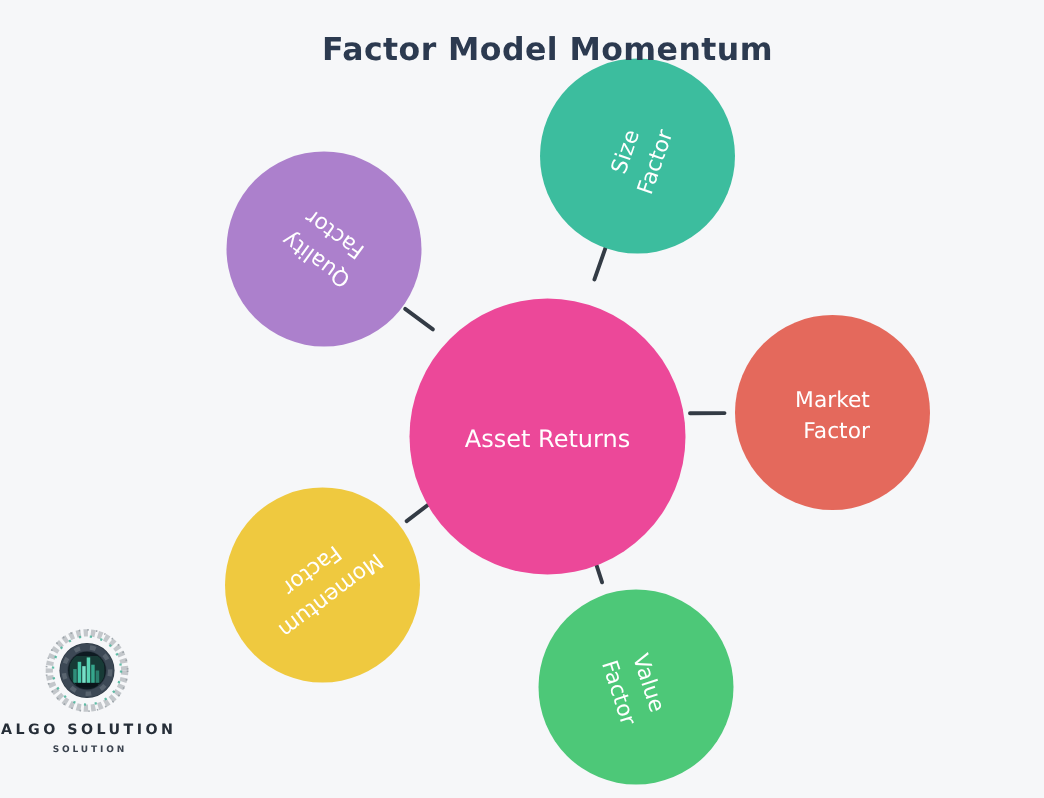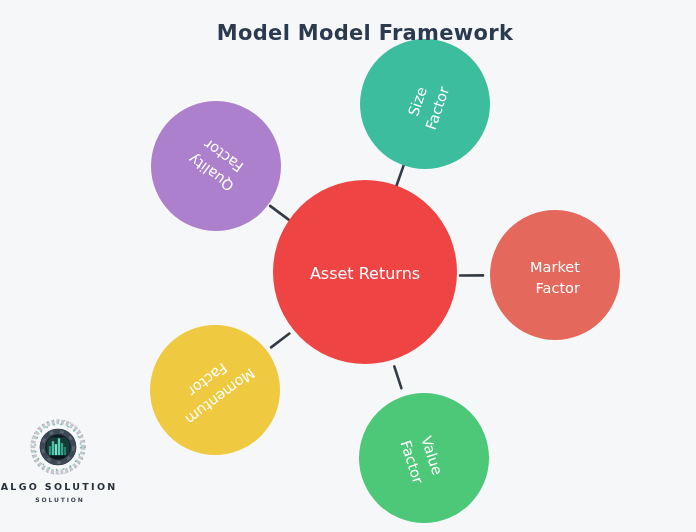--- a/index.html
+++ b/index.html
@@ -88,21 +88,21 @@
     text-indent: 1.9px;
     color: #3c4450;
     white-space: nowrap;
   }
 </style>
 </head>
 <body>
 
 <div class="stage" id="stage" style="background: rgb(246, 247, 249);">
 
-  <div class="title" style="color: rgb(44, 58, 80);">Model Model Framework</div>
+  <div class="title" style="color: rgb(44, 58, 80);">Factor Model Momentum</div>
 
   <svg class="connectors" id="connector-svg" width="696" height="532" viewBox="0 0 696 532">
       <line x1="396.3" y1="186.3" x2="403.9" y2="164.6" stroke="#333b45" stroke-width="2.6" stroke-linecap="round"></line>
       <line x1="288.6" y1="219.6" x2="270.1" y2="205.9" stroke="#333b45" stroke-width="2.6" stroke-linecap="round"></line>
       <line x1="460.0" y1="275.5" x2="483.0" y2="275.4" stroke="#333b45" stroke-width="2.6" stroke-linecap="round"></line>
       <line x1="289.4" y1="333.5" x2="271.1" y2="347.4" stroke="#333b45" stroke-width="2.6" stroke-linecap="round"></line>
       <line x1="394.3" y1="366.4" x2="401.4" y2="388.2" stroke="#333b45" stroke-width="2.6" stroke-linecap="round"></line>
     </svg>
 
   <div id="nodes">
@@ -129,21 +129,21 @@
           <div>Momentum</div>
           <div>Factor</div>
         </div>
       </div>
       <div class="node" style="left: 359px; top: 393px; width: 130px; height: 130px; background: rgb(77, 200, 120);">
         <div class="label" style="color: rgb(255, 255, 255); transform: rotate(72deg);">
           <div>Value</div>
           <div>Factor</div>
         </div>
       </div>
-      <div class="node center" style="left: 273px; top: 180px; width: 184px; height: 184px; background: #ef4444;">
+      <div class="node center" style="left: 273px; top: 199px; width: 184px; height: 184px; background: #ec4899;">
         <div class="label" style="color: rgb(255, 255, 255);">
           <div>Asset Returns</div>
         </div>
       </div>
     </div>
 
   <div class="logo">
     <svg class="logo-emblem" width="58" height="58" viewBox="0 0 60 60">
       <circle cx="30" cy="30" r="26" fill="none" stroke="#c3c7cb" stroke-width="5" stroke-dasharray="3 2"></circle>
       <circle cx="30" cy="30" r="28" fill="none" stroke="#8f979e" stroke-width="1.2" stroke-dasharray="1 5" opacity="0.8"></circle>

